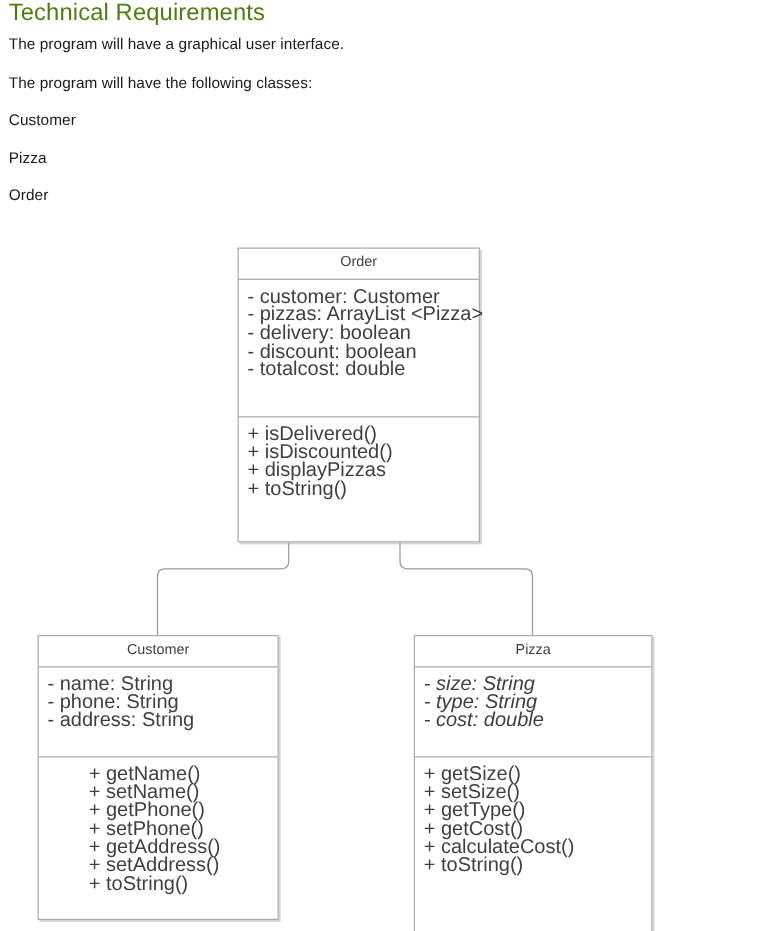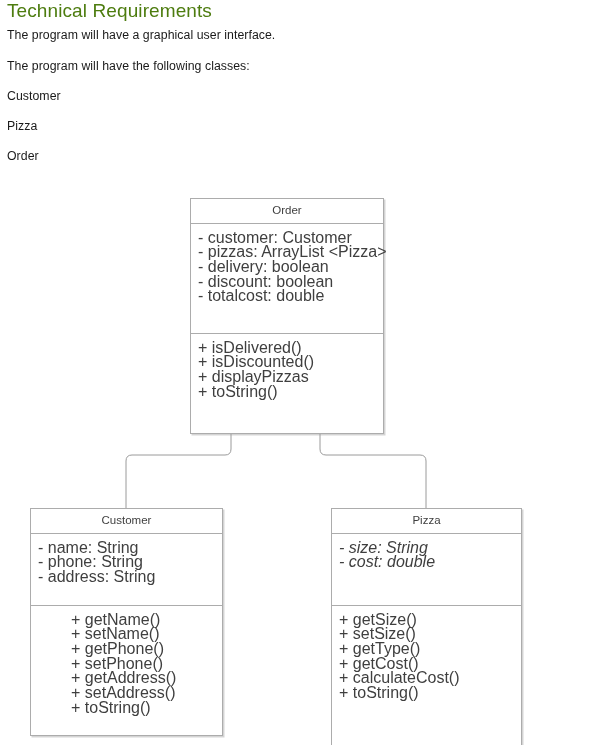--- a/index.html
+++ b/index.html
@@ -163,20 +163,21 @@
       <div class="uml-line">+ getAddress()</div>
       <div class="uml-line">+ setAddress()</div>
       <div class="uml-line">+ toString()</div>
     </div>
   </div>
 
   <div class="uml-box" id="box-pizza">
     <div class="uml-title">Pizza</div>
     <div class="uml-section uml-attrs">
       <div class="uml-line">- size: String</div>
+      <div class="uml-line">- type: String</div>
       <div class="uml-line">- cost: double</div>
     </div>
     <div class="uml-section uml-methods">
       <div class="uml-line">+ getSize()</div>
       <div class="uml-line">+ setSize()</div>
       <div class="uml-line">+ getType()</div>
       <div class="uml-line">+ getCost()</div>
       <div class="uml-line">+ calculateCost()</div>
       <div class="uml-line">+ toString()</div>
     </div>

